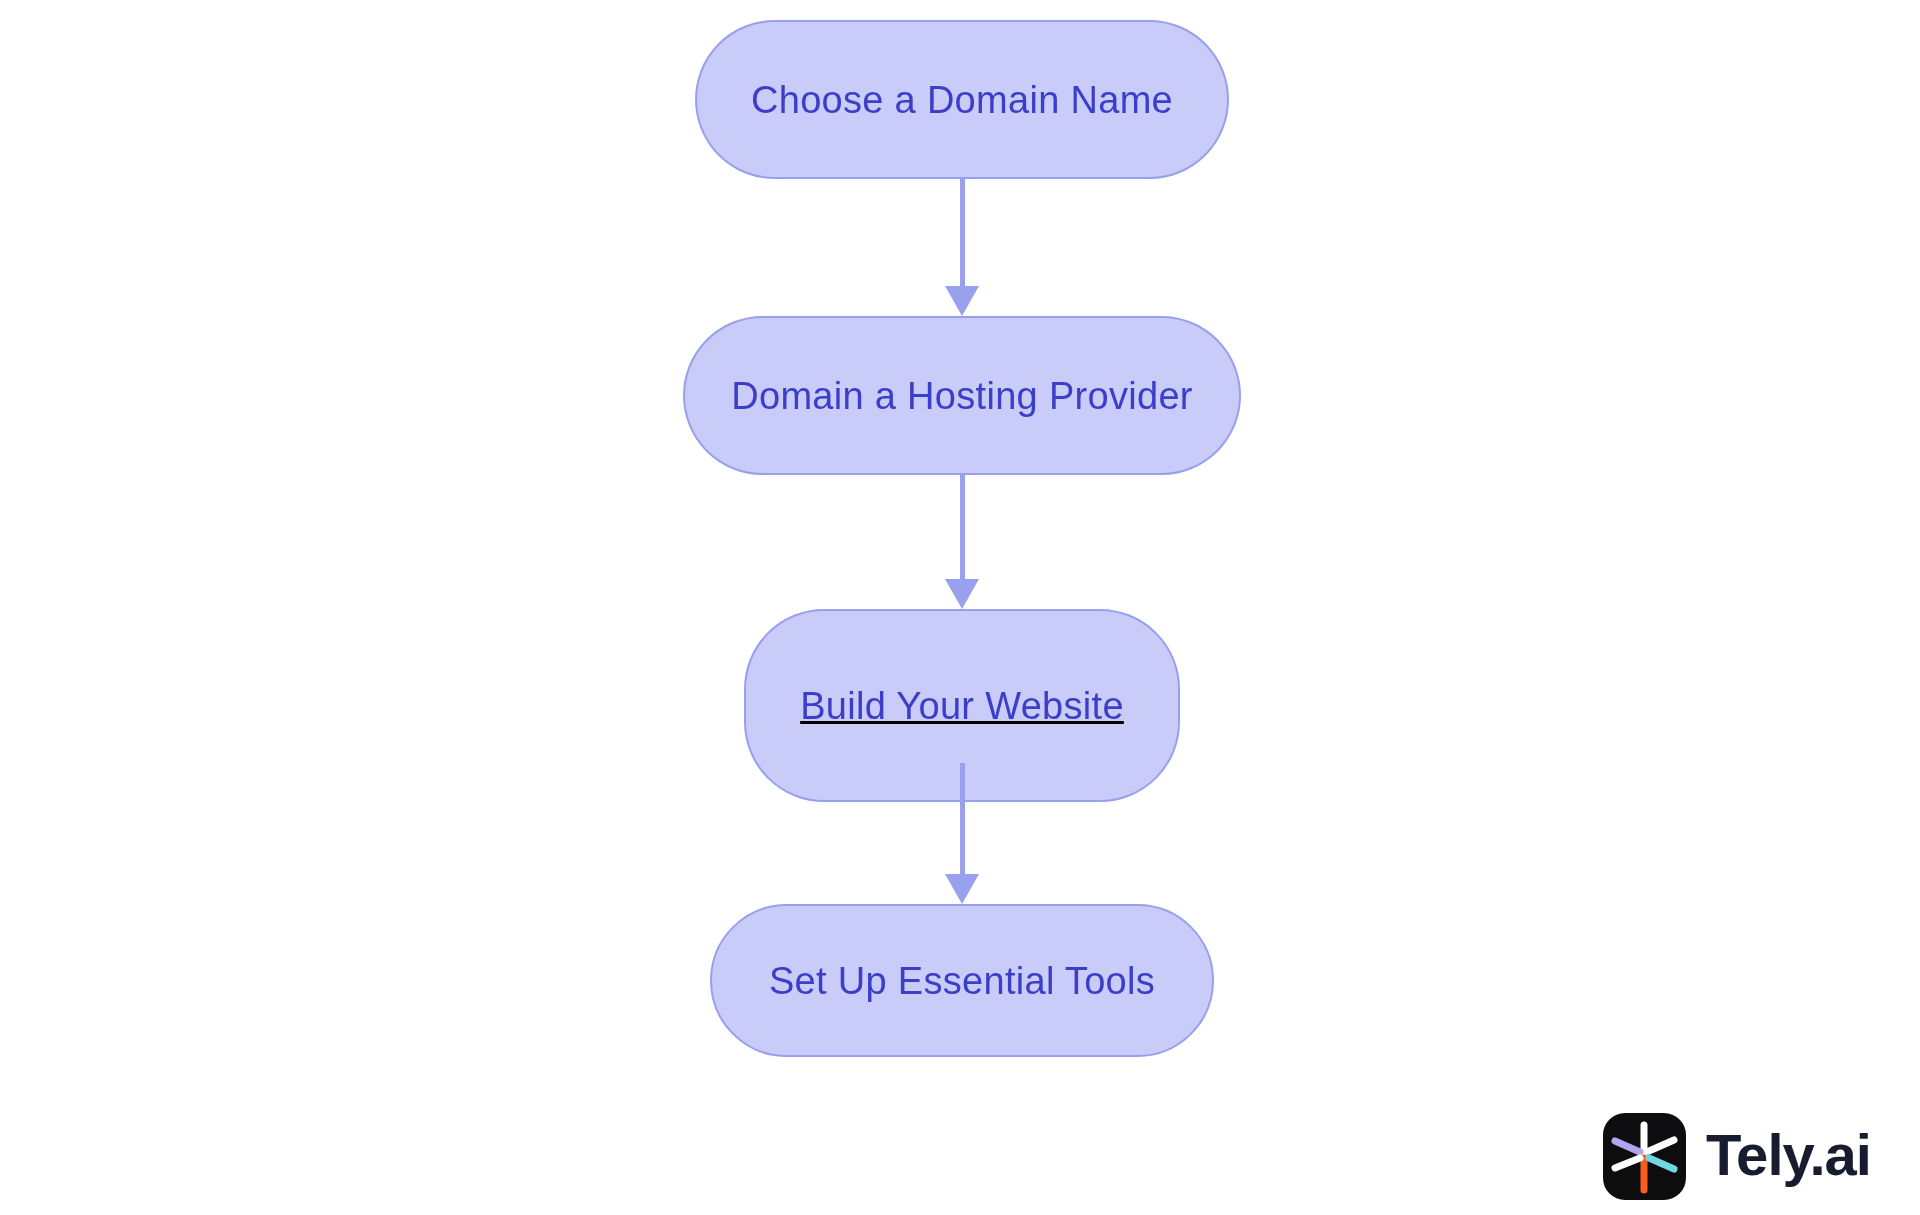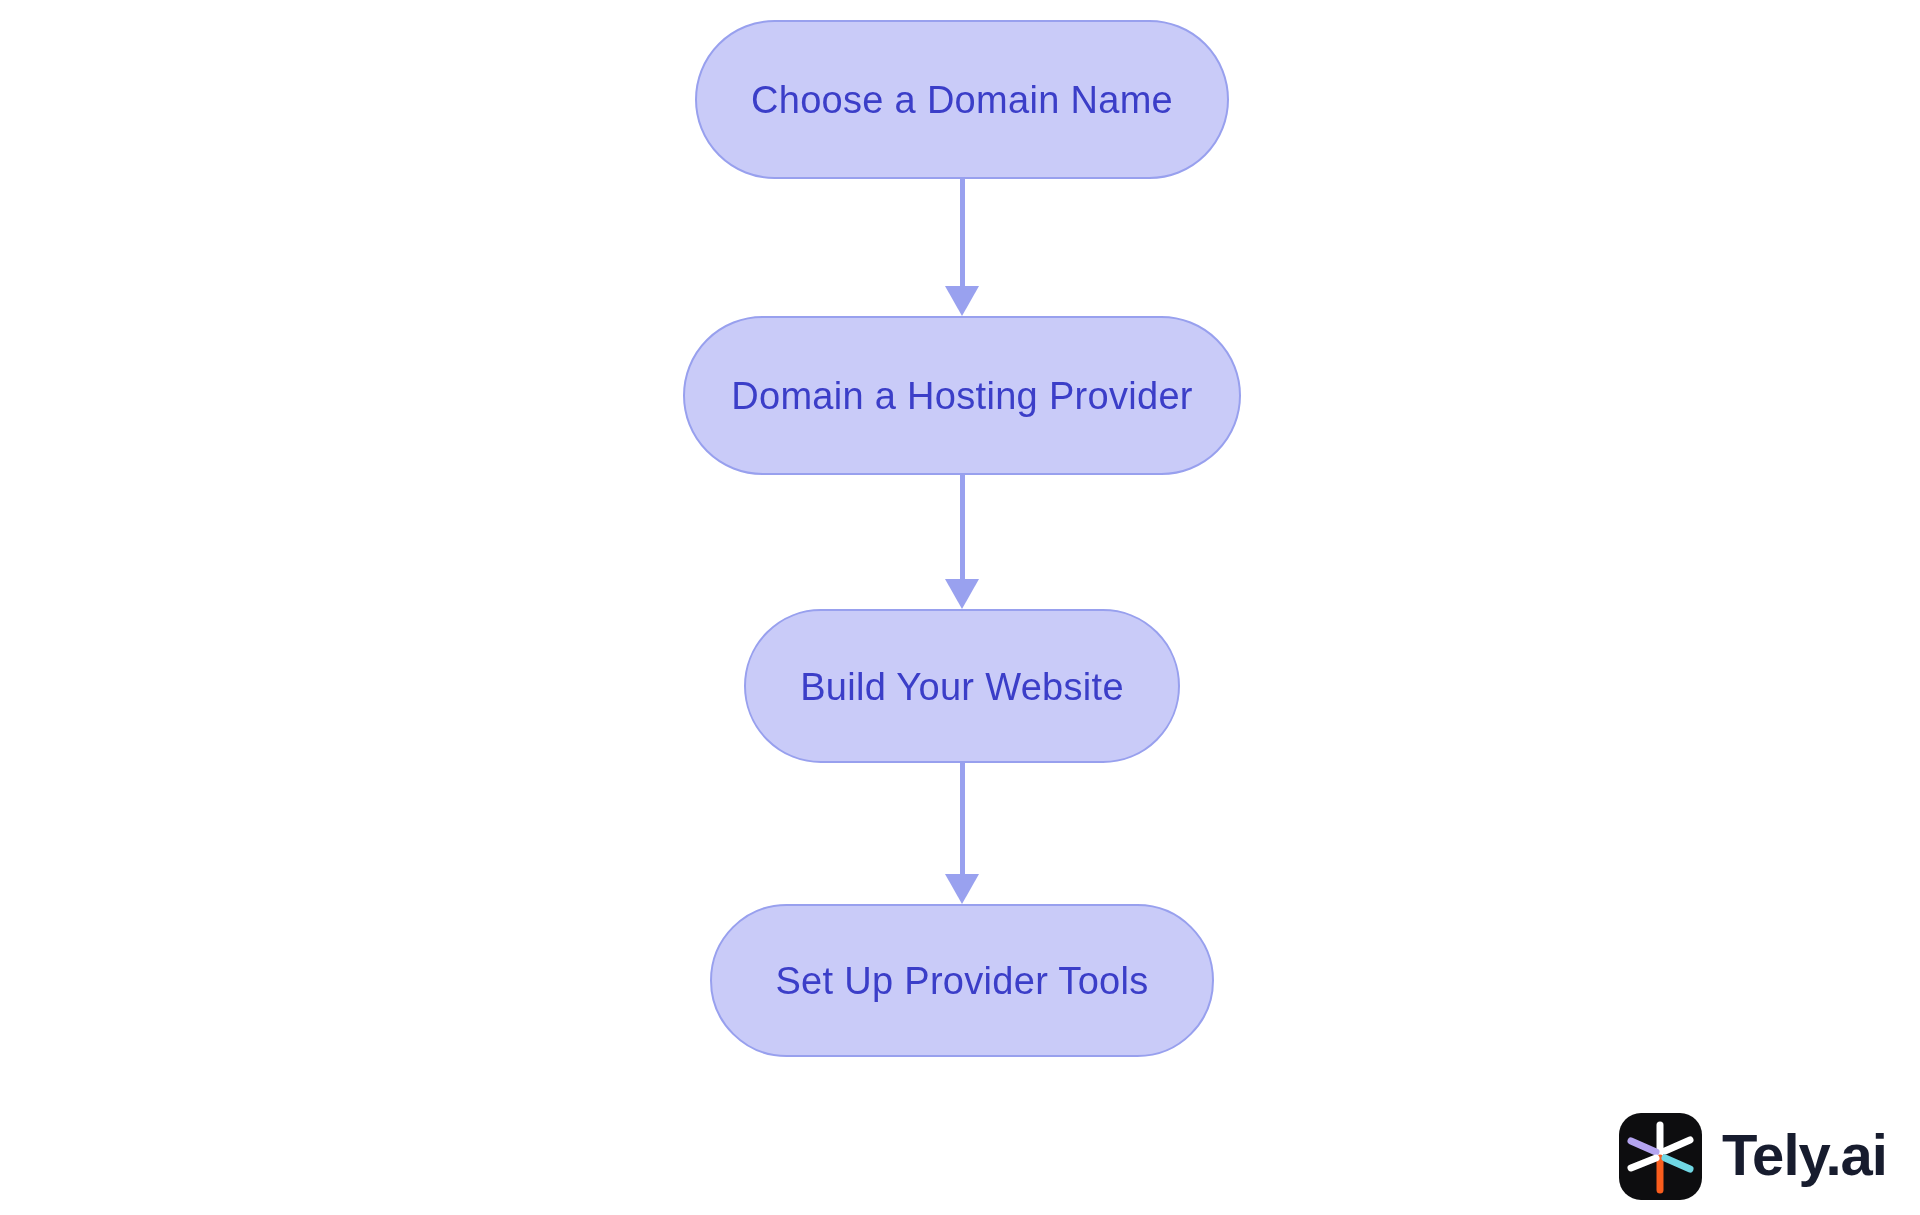--- a/index.html
+++ b/index.html
@@ -30,21 +30,21 @@
   .node-label {
     color: var(--node-text);
     font-size: 38px;
     letter-spacing: 0.3px;
     white-space: nowrap;
     transform: translateY(-2px);
     margin-top: 6px;
   }
   .node-1 { left: 695px; top: 20px;  width: 534px; height: 159px; }
   .node-2 { left: 683px; top: 316px; width: 558px; height: 159px; }
-  .node-3 { left: 744px; top: 609px; width: 436px; height: 154px; }
+  .node-3 { left: 744px; top: 609px; width: 436px; height: 193px; text-decoration: underline; }
   .node-4 { left: 710px; top: 904px; width: 504px; height: 153px; }
 
   
   .arrow-line {
     position: absolute;
     left: 959.5px;
     width: 5px;
     background: var(--arrow);
   }
   .arrow-head {
@@ -63,21 +63,20 @@
   .edge-3 .arrow-line { top: 763px; height: 111px; }
   .edge-3 .arrow-head { top: 874px; }
 
   
   .logo {
     position: absolute;
     left: 1603px;
     top: 1113px;
     display: flex;
     align-items: flex-end;
-    margin-left: 16px;
   }
   .logo-icon {
     width: 83px;
     height: 87px;
     display: block;
   }
   .logo-text {
     margin-left: 20px;
     color: var(--logo-text);
     font-size: 58px;
@@ -98,21 +97,21 @@
 
   <div class="node node-2">
     <span class="node-label">Domain a Hosting Provider</span>
   </div>
 
   <div class="node node-3">
     <span class="node-label">Build Your Website</span>
   </div>
 
   <div class="node node-4">
-    <span class="node-label">Set Up Provider Tools</span>
+    <span class="node-label">Set Up Essential Tools</span>
   </div>
 
   <div class="edge edge-1">
     <div class="arrow-line"></div>
     <div class="arrow-head"></div>
   </div>
   <div class="edge edge-2">
     <div class="arrow-line"></div>
     <div class="arrow-head"></div>
   </div>

